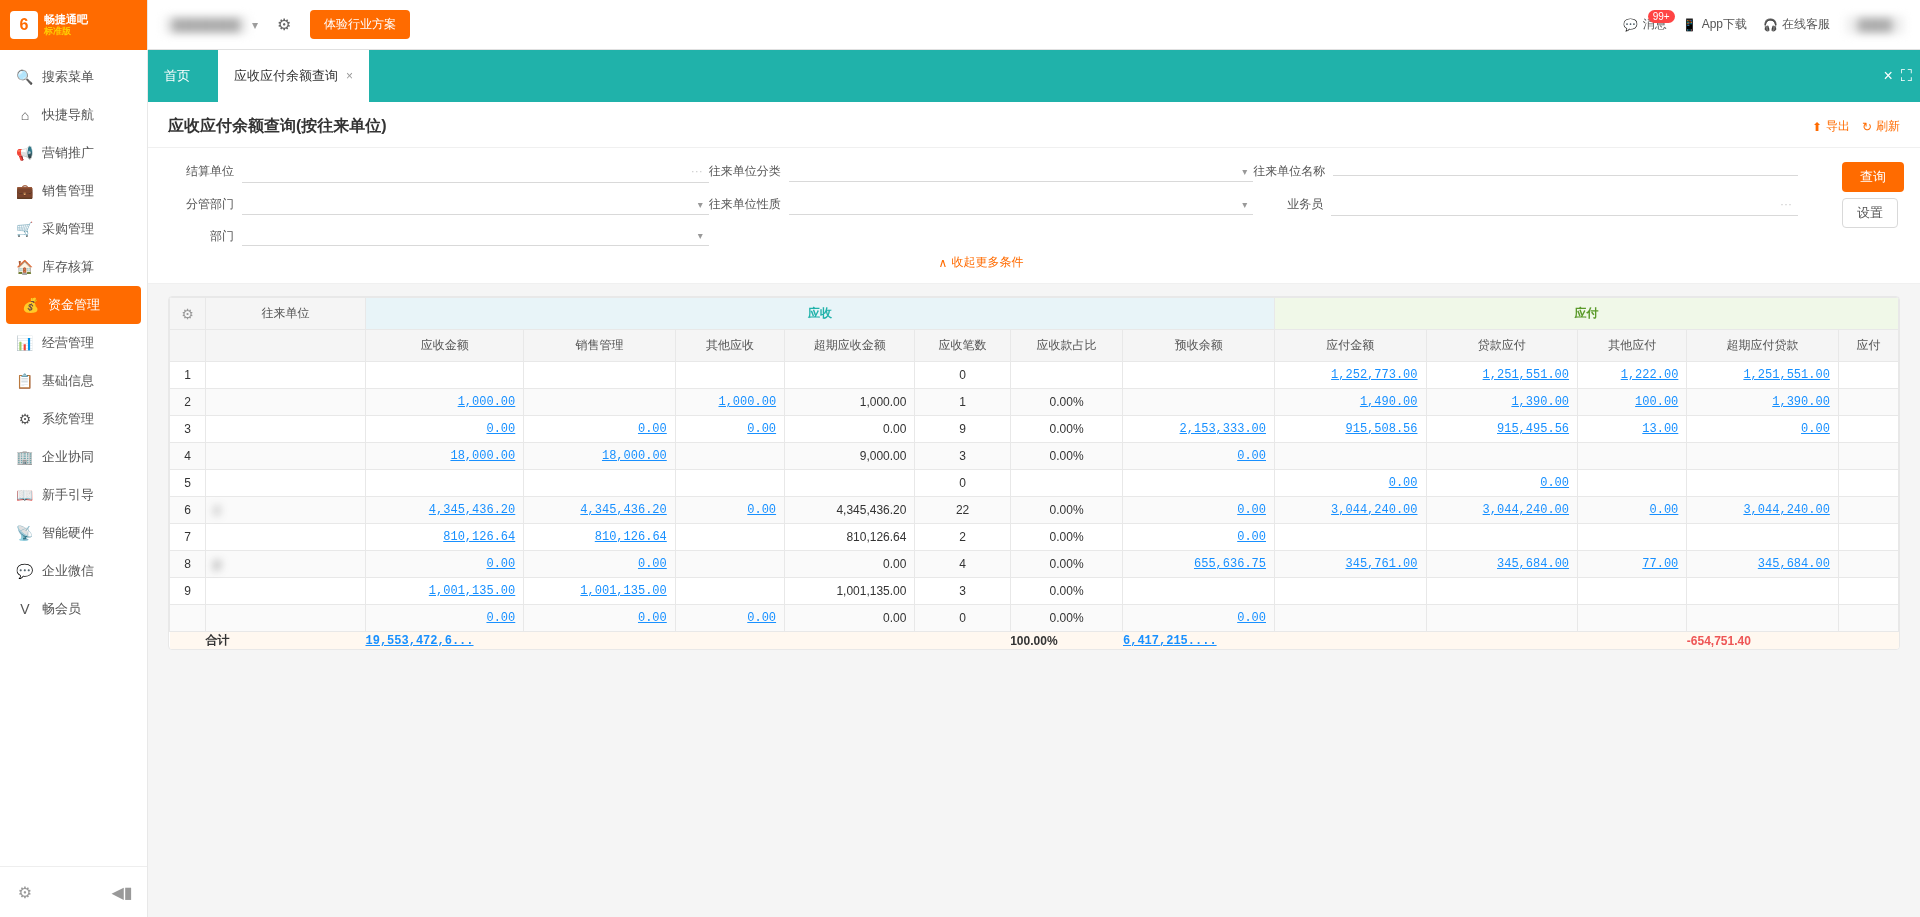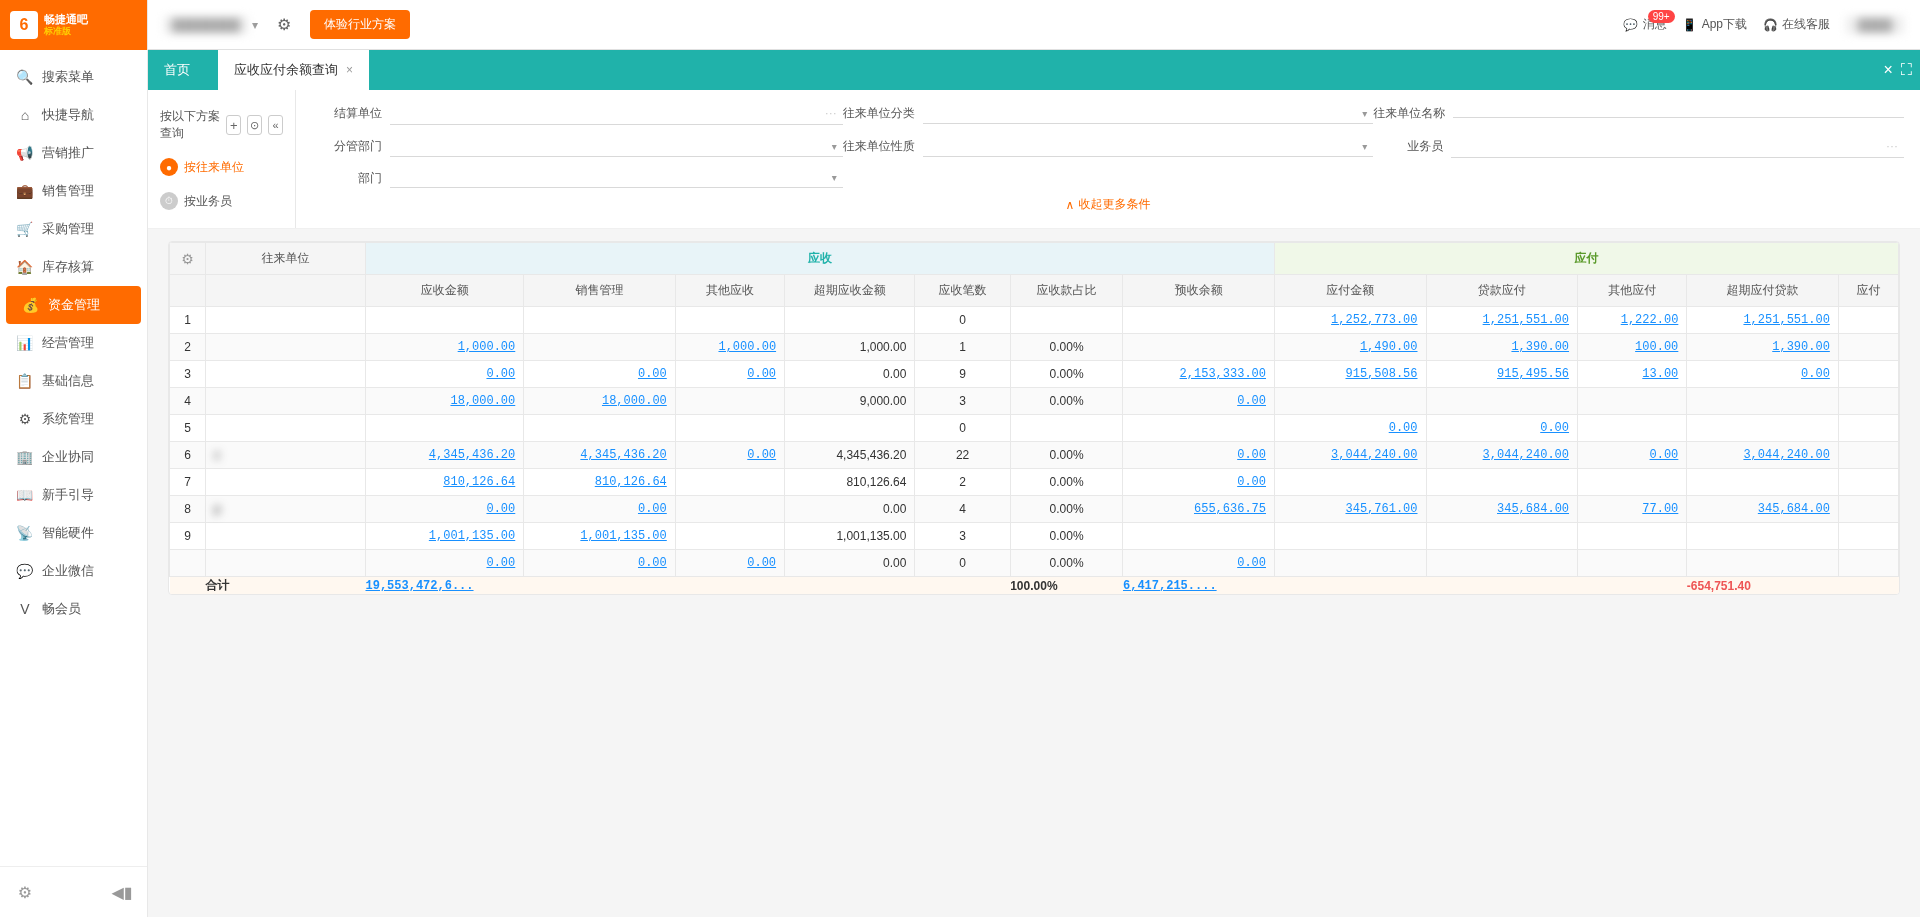--- a/index.html
+++ b/index.html
@@ -28,21 +28,21 @@
     .topbar { height: 50px; background: #fff; display: flex; align-items: center; padding: 0 16px; border-bottom: 1px solid #e0e0e0; flex-shrink: 0; }
     .topbar-breadcrumb { color: #999; font-size: 12px; }
     .topbar-chevron { margin: 0 4px; color: #999; }
     .topbar-gear { width: 28px; height: 28px; display: flex; align-items: center; justify-content: center; cursor: pointer; color: #666; font-size: 16px; margin-left: 8px; }
     .topbar-solution-btn { background: #ff6b00; color: #fff; border: none; padding: 6px 14px; border-radius: 4px; cursor: pointer; font-size: 12px; margin-left: 12px; }
     .topbar-right { margin-left: auto; display: flex; align-items: center; gap: 16px; }
     .topbar-right-item { display: flex; align-items: center; gap: 4px; cursor: pointer; color: #555; font-size: 12px; position: relative; }
     .badge { background: #ff4444; color: #fff; border-radius: 10px; padding: 1px 5px; font-size: 10px; position: absolute; top: -6px; right: -8px; }
 
     
-    .tabbar { height: 40px; background: #20b2aa; display: flex; align-items: center; padding: 0 0; flex-shrink: 0; }
+    .tabbar { height: 52px; background: #20b2aa; display: flex; align-items: center; padding: 0 0; flex-shrink: 0; }
     .tab-home { padding: 0 16px; height: 100%; display: flex; align-items: center; color: #fff; cursor: pointer; font-size: 13px; }
     .tab-active { background: #fff; color: #333; padding: 0 16px; height: 100%; display: flex; align-items: center; font-size: 13px; gap: 8px; margin-left: 12px; }
     .tab-close { cursor: pointer; color: #999; font-size: 12px; }
     .tabbar-right { margin-left: auto; display: flex; align-items: center; gap: 8px; padding-right: 8px; }
     .tabbar-right-btn { color: #fff; cursor: pointer; font-size: 16px; }
 
     
     .page-content { flex: 1; overflow: auto; background: #f5f5f5; padding: 0; }
     .page-inner { background: #fff; margin: 0; }
 
@@ -202,39 +202,36 @@
       </div>
       <div class="tabbar-right">
         <span class="tabbar-right-btn">×</span>
         <span class="tabbar-right-btn">⛶</span>
       </div>
     </div>
 
     <div class="page-content">
       <div class="page-inner">
 
-
-        <div style="display:flex; background:#fff; border-bottom:1px solid #f0f0f0;">
-
-          <div class="left-panel">
-            <div style="display:flex;align-items:center;padding:8px 12px;gap:6px;">
-              <span style="font-size:12px;color:#555;">按以下方案查询</span>
-              <div class="filter-add-btn">+</div>
-              <div class="filter-add-btn" style="font-size:11px;">⊙</div>
-              <div class="filter-add-btn" style="font-size:11px;">«</div>
+        <div class="page-header">
+          <div class="page-title">应收应付余额查询(按往来单位)</div>
+          <div class="page-header-actions">
+            <div class="page-header-btn">
+              <span>⬆</span>
+              <span>导出</span>
             </div>
-            <div class="query-mode-item active">
-              <span class="query-mode-icon orange">●</span>
-              <span>按往来单位</span>
-            </div>
-            <div class="query-mode-item">
-              <span class="query-mode-icon gray">⏱</span>
-              <span>按业务员</span>
+            <div class="page-header-btn">
+              <span>↻</span>
+              <span>刷新</span>
             </div>
           </div>
+        </div>
+
+        <div style="display:flex; background:#fff; border-bottom:1px solid #f0f0f0;">
+
 
           <div style="flex:1;padding:12px 16px;">
 
             <div class="filter-row" style="margin-bottom:10px;">
               <div class="filter-item">
                 <span class="filter-item-label">结算单位</span>
                 <div class="filter-input">
                   <span></span>
                   <span class="dots">···</span>
                 </div>
@@ -287,20 +284,24 @@
                 </div>
               </div>
             </div>
 
             <div class="collapse-btn">
               <span>∧</span>
               <span>收起更多条件</span>
             </div>
           </div>
 
+          <div class="filter-actions" style="padding:12px 16px;justify-content:flex-start;align-items:flex-start;padding-top:14px;">
+            <button class="btn-query">查询</button>
+            <button class="btn-settings">设置</button>
+          </div>
         </div>
 
         <div style="background:#f5f5f5;padding:12px 20px;">
           <div class="table-wrapper">
             <table>
               <thead>
                 <tr>
                   <th style="width:36px;">
                     <span class="table-gear">⚙</span>
                   </th>

